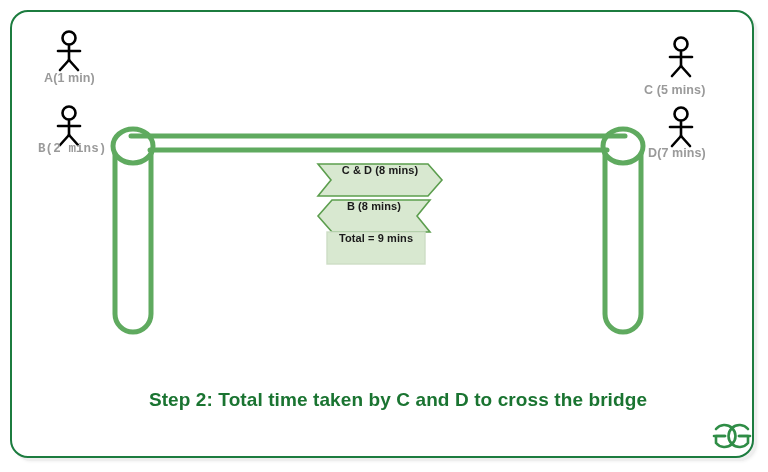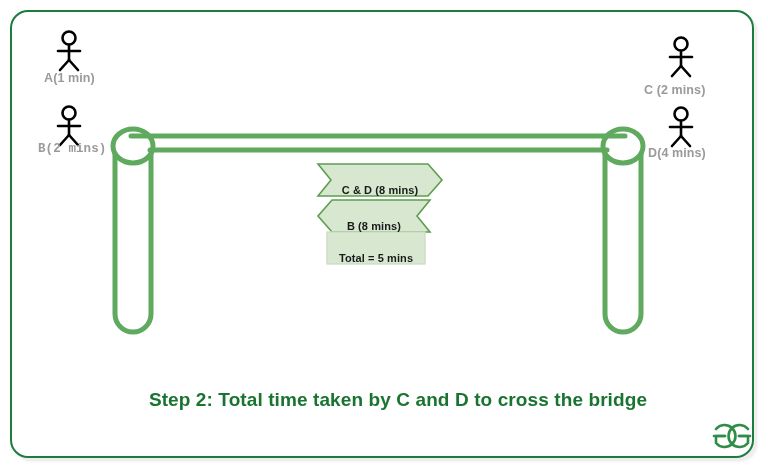--- a/index.html
+++ b/index.html
@@ -50,21 +50,21 @@
     font-weight: bold;
     white-space: nowrap;
     letter-spacing: 0.1px;
     text-align: center;
   }
 
   
   .chev-wrap {
     position: absolute;
     display: flex;
-    align-items: flex-end;
+    align-items: flex-start;
     justify-content: center;
   }
   .chev-label, .box-label {
     position: relative;
     z-index: 2;
     font-size: 11px;
     font-weight: bold;
     color: #1a1a1a;
     white-space: nowrap;
     letter-spacing: 0.1px;
@@ -151,33 +151,33 @@
 
     <polygon points="318,164 428,164 442,180 428,196 318,196 331,180" fill="#d8e8d0" stroke="#5c9e4e" stroke-width="1.6"></polygon>
 
     <polygon points="332,200 430,200 417,216 430,232 332,232 318,216" fill="#d8e8d0" stroke="#5c9e4e" stroke-width="1.6"></polygon>
 
     <rect x="327" y="232" width="98" height="32" fill="#d8e8d0" stroke="#cdddc5" stroke-width="1.4"></rect>
   </svg>
 
   <div class="person-label" style="left:44px; top:71px;">A(1 min)</div>
   <div class="person-label" style="left:38px; top:142px;font-family:Liberation Mono, monospace;">B(2 mins)</div>
-  <div class="person-label" style="left:644px; top:83px;">C (2 mins)</div>
-  <div class="person-label" style="left:648px; top:146px;">D(4 mins)</div>
+  <div class="person-label" style="left:644px; top:83px;">C (5 mins)</div>
+  <div class="person-label" style="left:648px; top:146px;">D(7 mins)</div>
 
   <div class="chev-wrap" style="left:318px; top:164px; width:124px; height:32px;">
     <span class="chev-label">C &amp; D (8 mins)</span>
   </div>
 
   <div class="chev-wrap" style="left:318px; top:200px; width:112px; height:32px;">
     <span class="chev-label">B (8 mins)</span>
   </div>
 
   <div class="chev-wrap" style="left:327px; top:232px; width:98px; height:32px;">
-    <span class="box-label">Total = 5 mins</span>
+    <span class="box-label">Total = 9 mins</span>
   </div>
 
   <div class="caption">
     <span class="caption-line">Step 2: Total time taken by C and D to cross the bridge</span>
   </div>
 
   <svg class="logo" viewBox="0 0 56 40" xmlns="http://www.w3.org/2000/svg">
 
     <g transform="translate(26,20) scale(-1,1) translate(-13,-20)">
       <path d="M 23,13 A 11,11 0 1 0 23,27 L 23,20 L 14,20" fill="none" stroke="#2f8d46" stroke-width="2.6" stroke-linecap="round" stroke-linejoin="round"></path>

